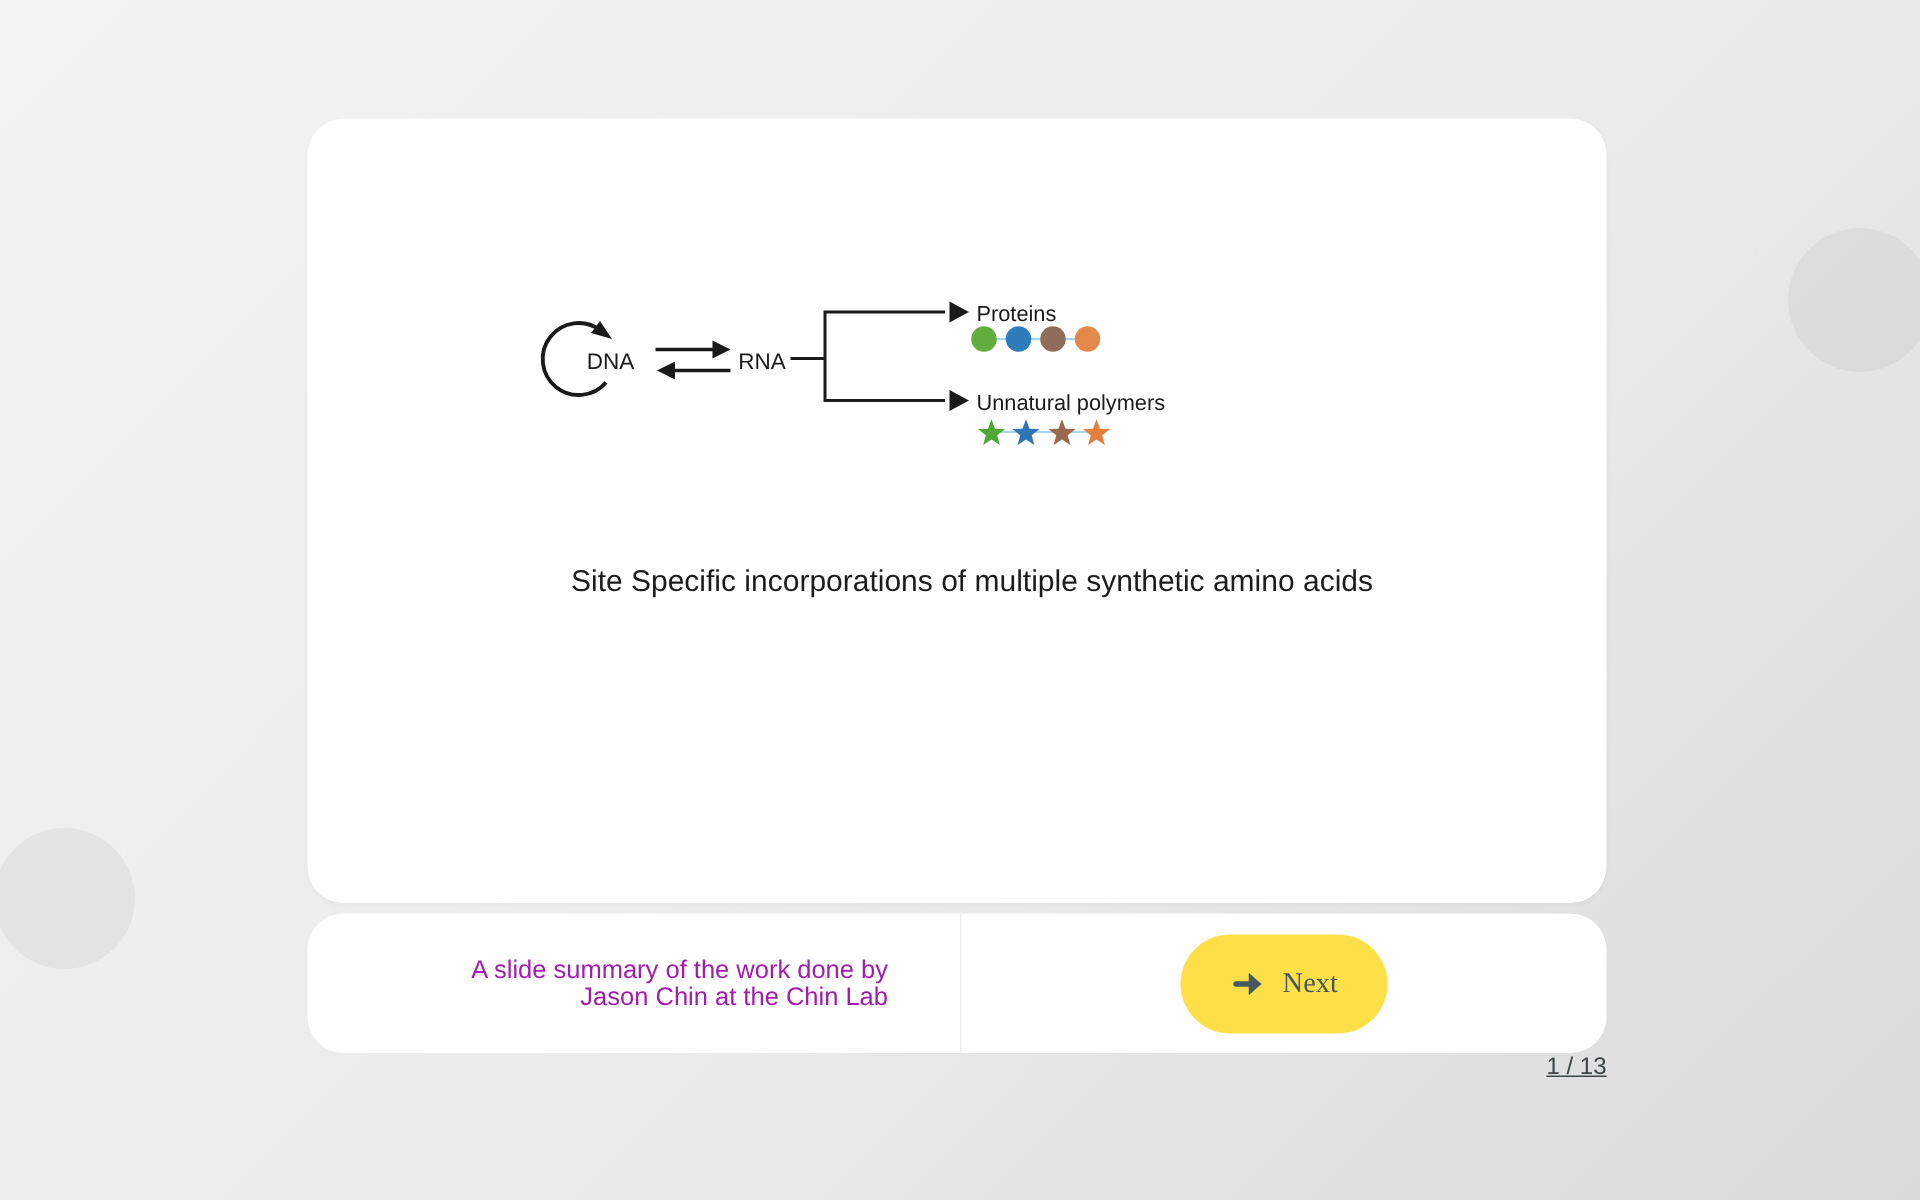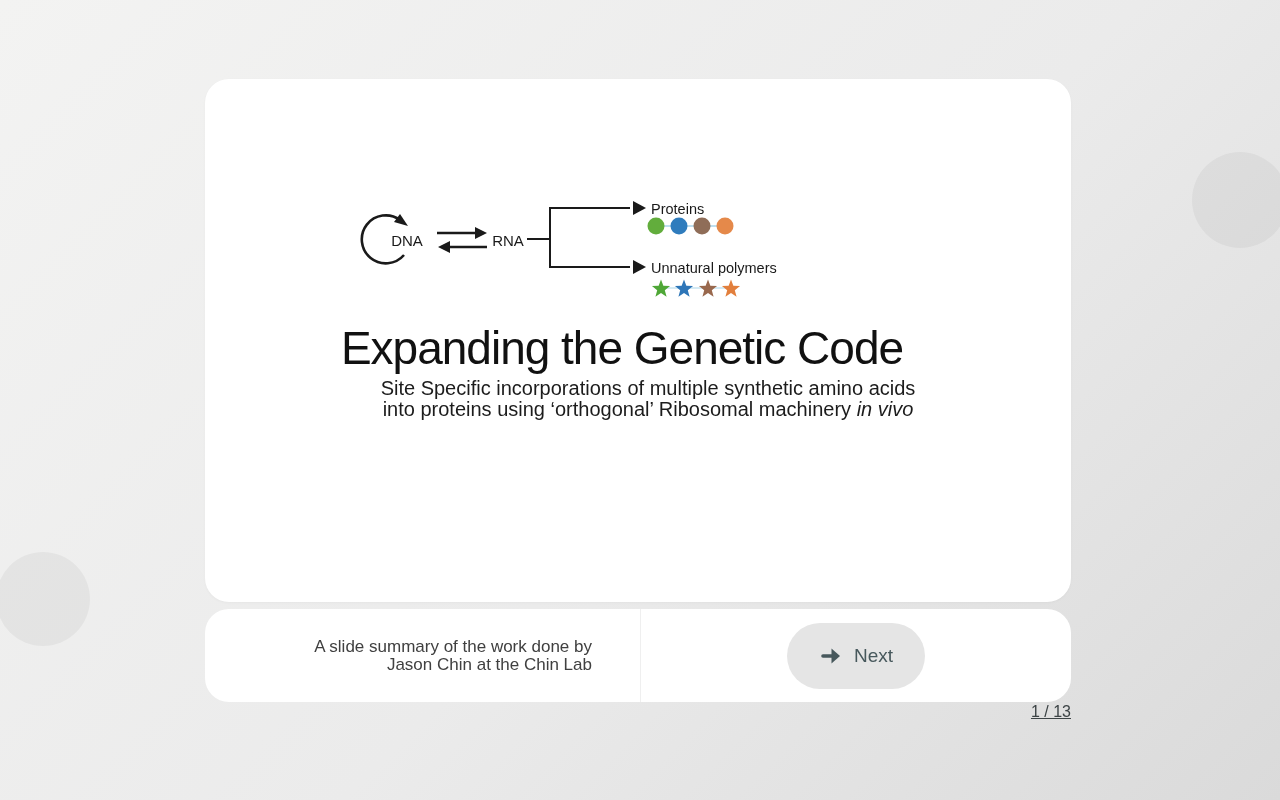--- a/index.html
+++ b/index.html
@@ -32,29 +32,29 @@
 
   .footer-bar {
     position:absolute; left:205px; top:609px; width:866px; height:93px;
     background:#ffffff; border-radius:24px; display:flex;
   }
   .footer-left {
     width:435px; height:100%; display:flex; flex-direction:column;
     justify-content:center; align-items:flex-end; padding-right:48px;
   }
   .credit-line {
-    font-size:17px; line-height:18px; color:#404040; text-align:right;
+    font-size:17px; line-height:18px; color:#a21caf; text-align:right;
   }
   .footer-divider { width:1px; height:100%; background:#efefef; }
   .footer-right { flex:1; display:flex; align-items:center; justify-content:center; }
   .next-button {
     width:138px; height:66px; border:none; border-radius:33px;
-    background:#e5e5e5; color:#47585c; cursor:pointer;
+    background:#fde047; color:#47585c; cursor:pointer;
     display:flex; align-items:center; justify-content:center; gap:11px;
-    font-family:Liberation Sans, sans-serif; font-size:19px;
+    font-family:Liberation Serif, serif; font-size:19px;
   }
   .arrow-forward { width:24px; height:24px; display:block; }
 
   .page-indicator {
     position:absolute; top:702px; right:209px;
     font-size:16px; line-height:20px; color:#3d4446;text-decoration:underline;
   }
 </style>
 </head>
 <body>
@@ -101,25 +101,23 @@
 
     <g>
       <line x1="661" y1="288" x2="731" y2="288" stroke-width="1.2" stroke="#a9d5ea"></line>
       <path d="M0,-9.5 L2.35,-3.24 L9.04,-2.94 L3.8,1.24 L5.58,7.69 L0,4 L-5.58,7.69 L-3.8,1.24 L-9.04,-2.94 L-2.35,-3.24 Z" transform="translate(661,289)" fill="#4fa737"></path>
       <path d="M0,-9.5 L2.35,-3.24 L9.04,-2.94 L3.8,1.24 L5.58,7.69 L0,4 L-5.58,7.69 L-3.8,1.24 L-9.04,-2.94 L-2.35,-3.24 Z" transform="translate(684,289)" fill="#2e76b8"></path>
       <path d="M0,-9.5 L2.35,-3.24 L9.04,-2.94 L3.8,1.24 L5.58,7.69 L0,4 L-5.58,7.69 L-3.8,1.24 L-9.04,-2.94 L-2.35,-3.24 Z" transform="translate(708,289)" fill="#99684d"></path>
       <path d="M0,-9.5 L2.35,-3.24 L9.04,-2.94 L3.8,1.24 L5.58,7.69 L0,4 L-5.58,7.69 L-3.8,1.24 L-9.04,-2.94 L-2.35,-3.24 Z" transform="translate(731,289)" fill="#e27f3d"></path>
     </g>
   </svg>
 
-  <h1 class="slide-title">Expanding the Genetic Code</h1>
 
   <div class="slide-subtitle">
     <div>Site Specific incorporations of multiple synthetic amino acids</div>
-    <div><span>into proteins using ‘orthogonal’ Ribosomal machinery </span><span class="em">in vivo</span></div>
   </div>
 </div>
 
 <div class="footer-bar">
   <div class="footer-left">
     <div class="credit-line">A slide summary of the work done by</div>
     <div class="credit-line">Jason Chin at the Chin Lab</div>
   </div>
   <div class="footer-divider"></div>
   <div class="footer-right">

